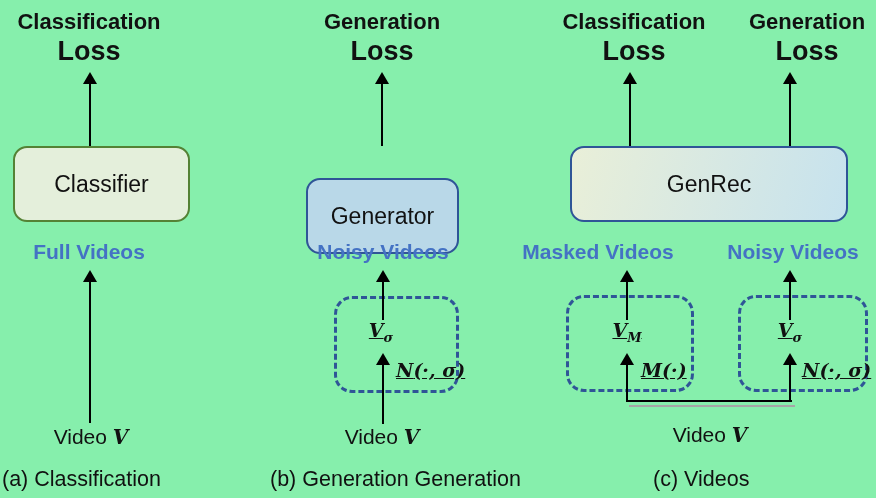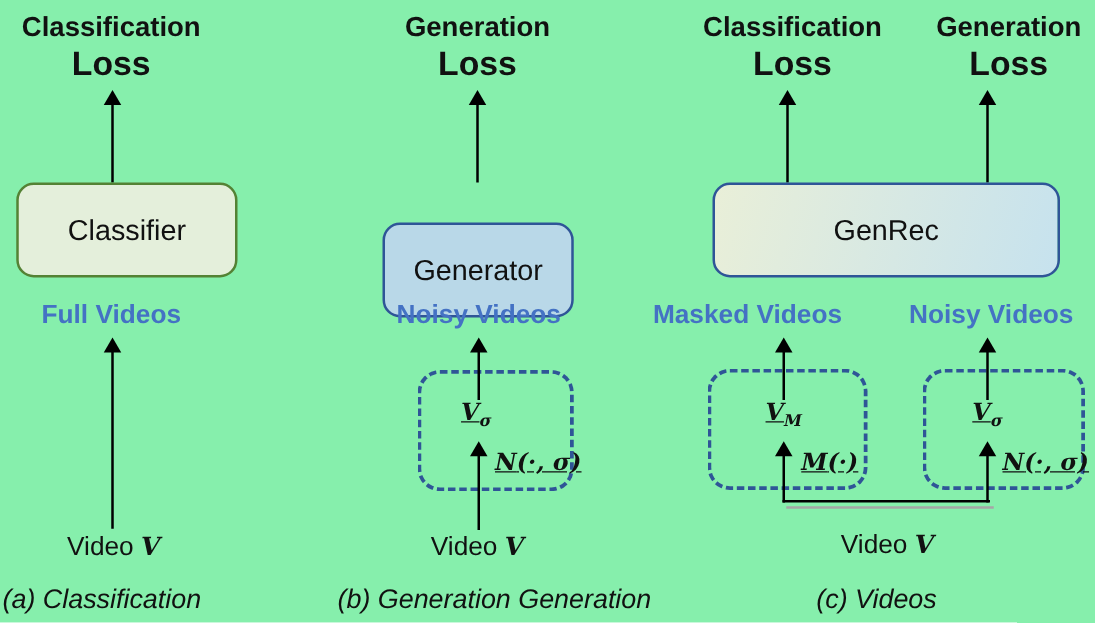--- a/index.html
+++ b/index.html
@@ -4,21 +4,21 @@
 <style>
   html,body{margin:0;padding:0;background:#ffffff;}
   #figure{
     position:relative;width:876px;height:498px;background:#86efac;
     font-family:"Liberation Sans", sans-serif;color:#111;overflow:hidden;
   }
   .abs{position:absolute;}
   .cx{transform:translateX(-50%);text-align:center;white-space:nowrap;}
   .heading{font-size:22px;font-weight:700;letter-spacing:0;}
   .loss{font-size:27px;font-weight:700;}
-  .caption{font-size:21.5px;font-weight:400;white-space:nowrap;font-style:italic;}
+  .caption{font-size:21.5px;font-weight:400;white-space:nowrap;}
   .blue-label{font-size:21px;font-weight:700;color:var(--label-blue,#4472C4);}
   .videoword{font-size:21px;font-weight:400;white-space:nowrap;}
   .mathv{font-family:"DejaVu Serif",serif;font-style:italic;font-weight:700;font-size:20px;}
   .model-box{
     border-radius:14px;display:flex;align-items:center;justify-content:center;
     font-size:23px;box-sizing:border-box;
   }
   .box-a{background:var(--classifier-fill,#E4EFDB);border:2.5px solid var(--classifier-border,#548235);}
   .box-b{background:var(--generator-fill,#B9D8E8);border:2.5px solid var(--generator-border,#2F5597);}
   .box-c{background:linear-gradient(105deg,var(--genrec-fill-left,#E9EFD8) 0%,var(--genrec-fill-right,#C6E2EE) 100%);

